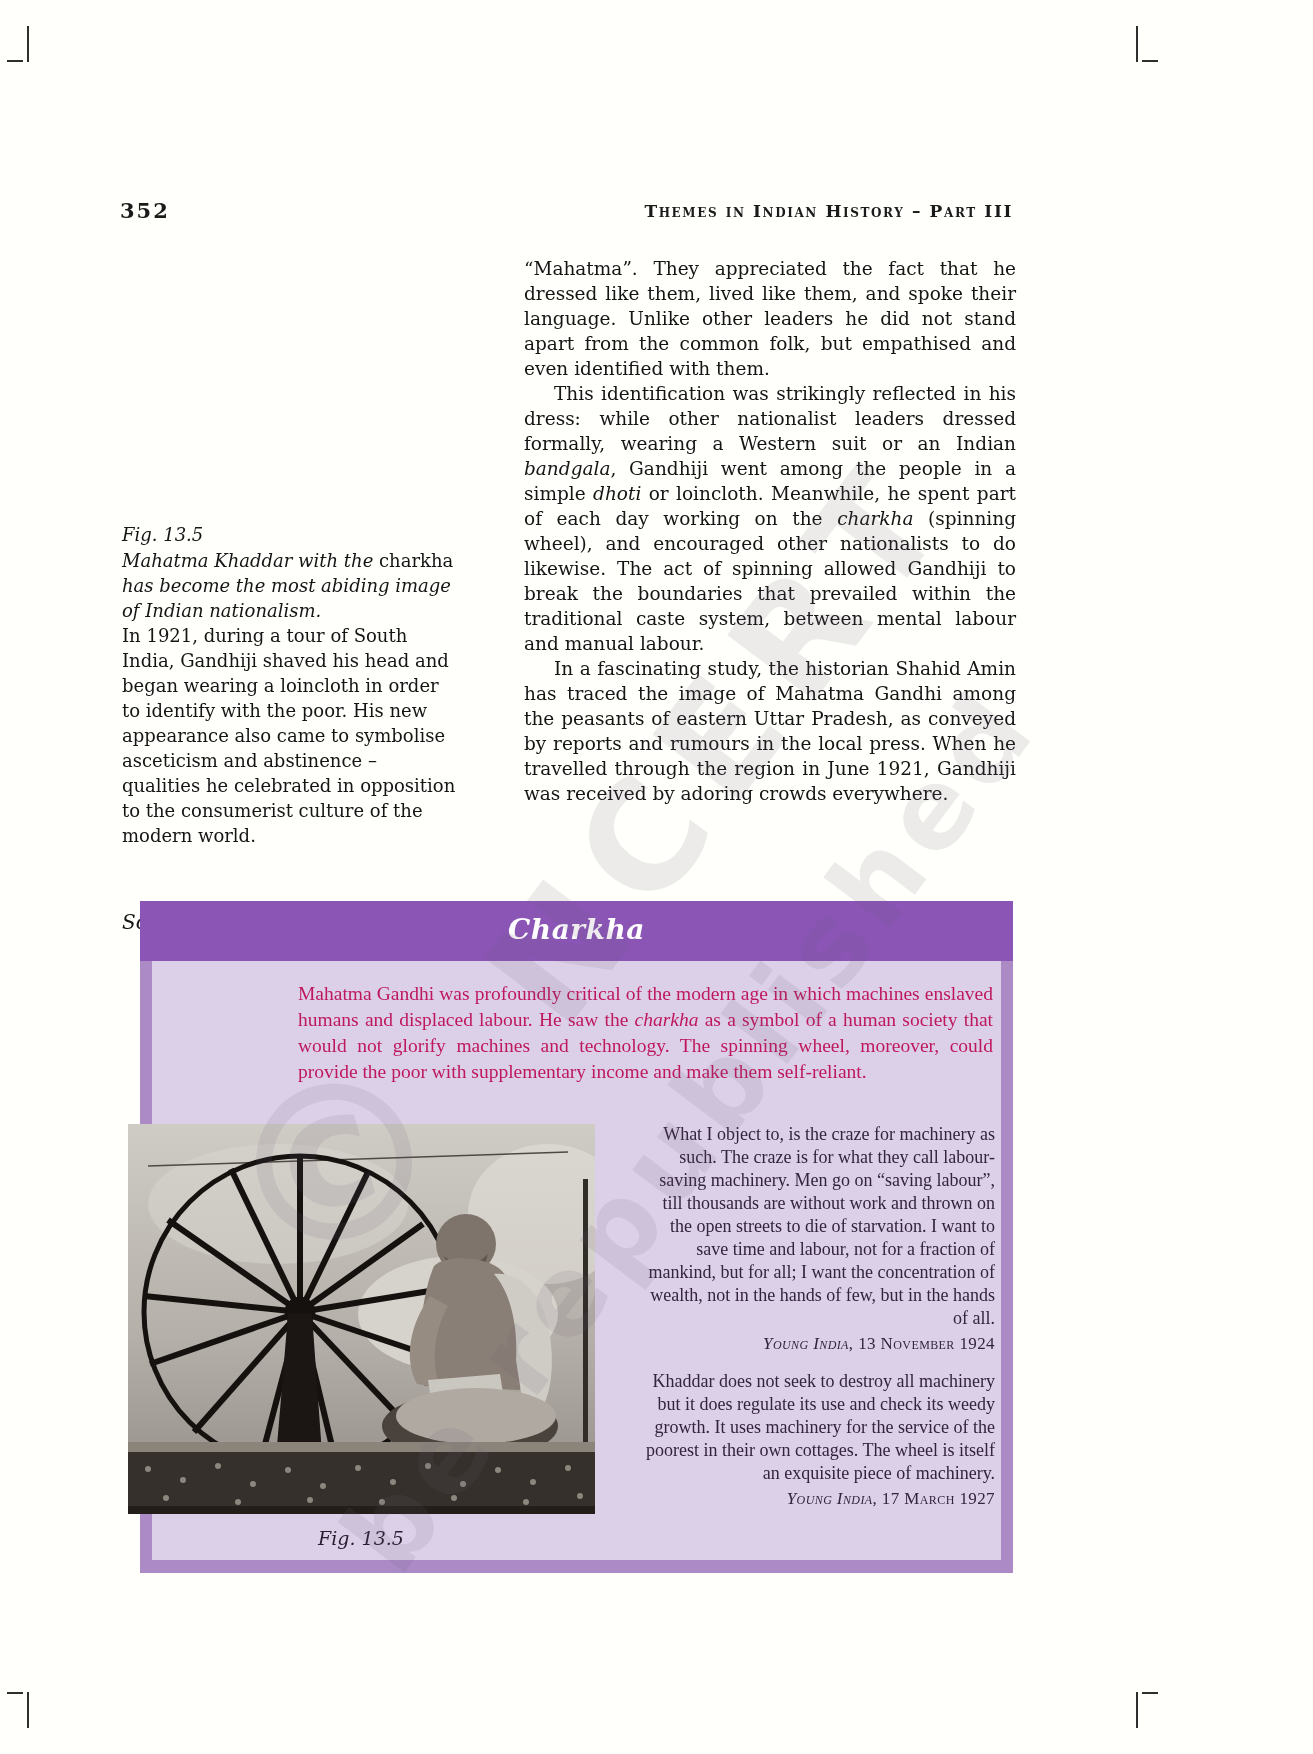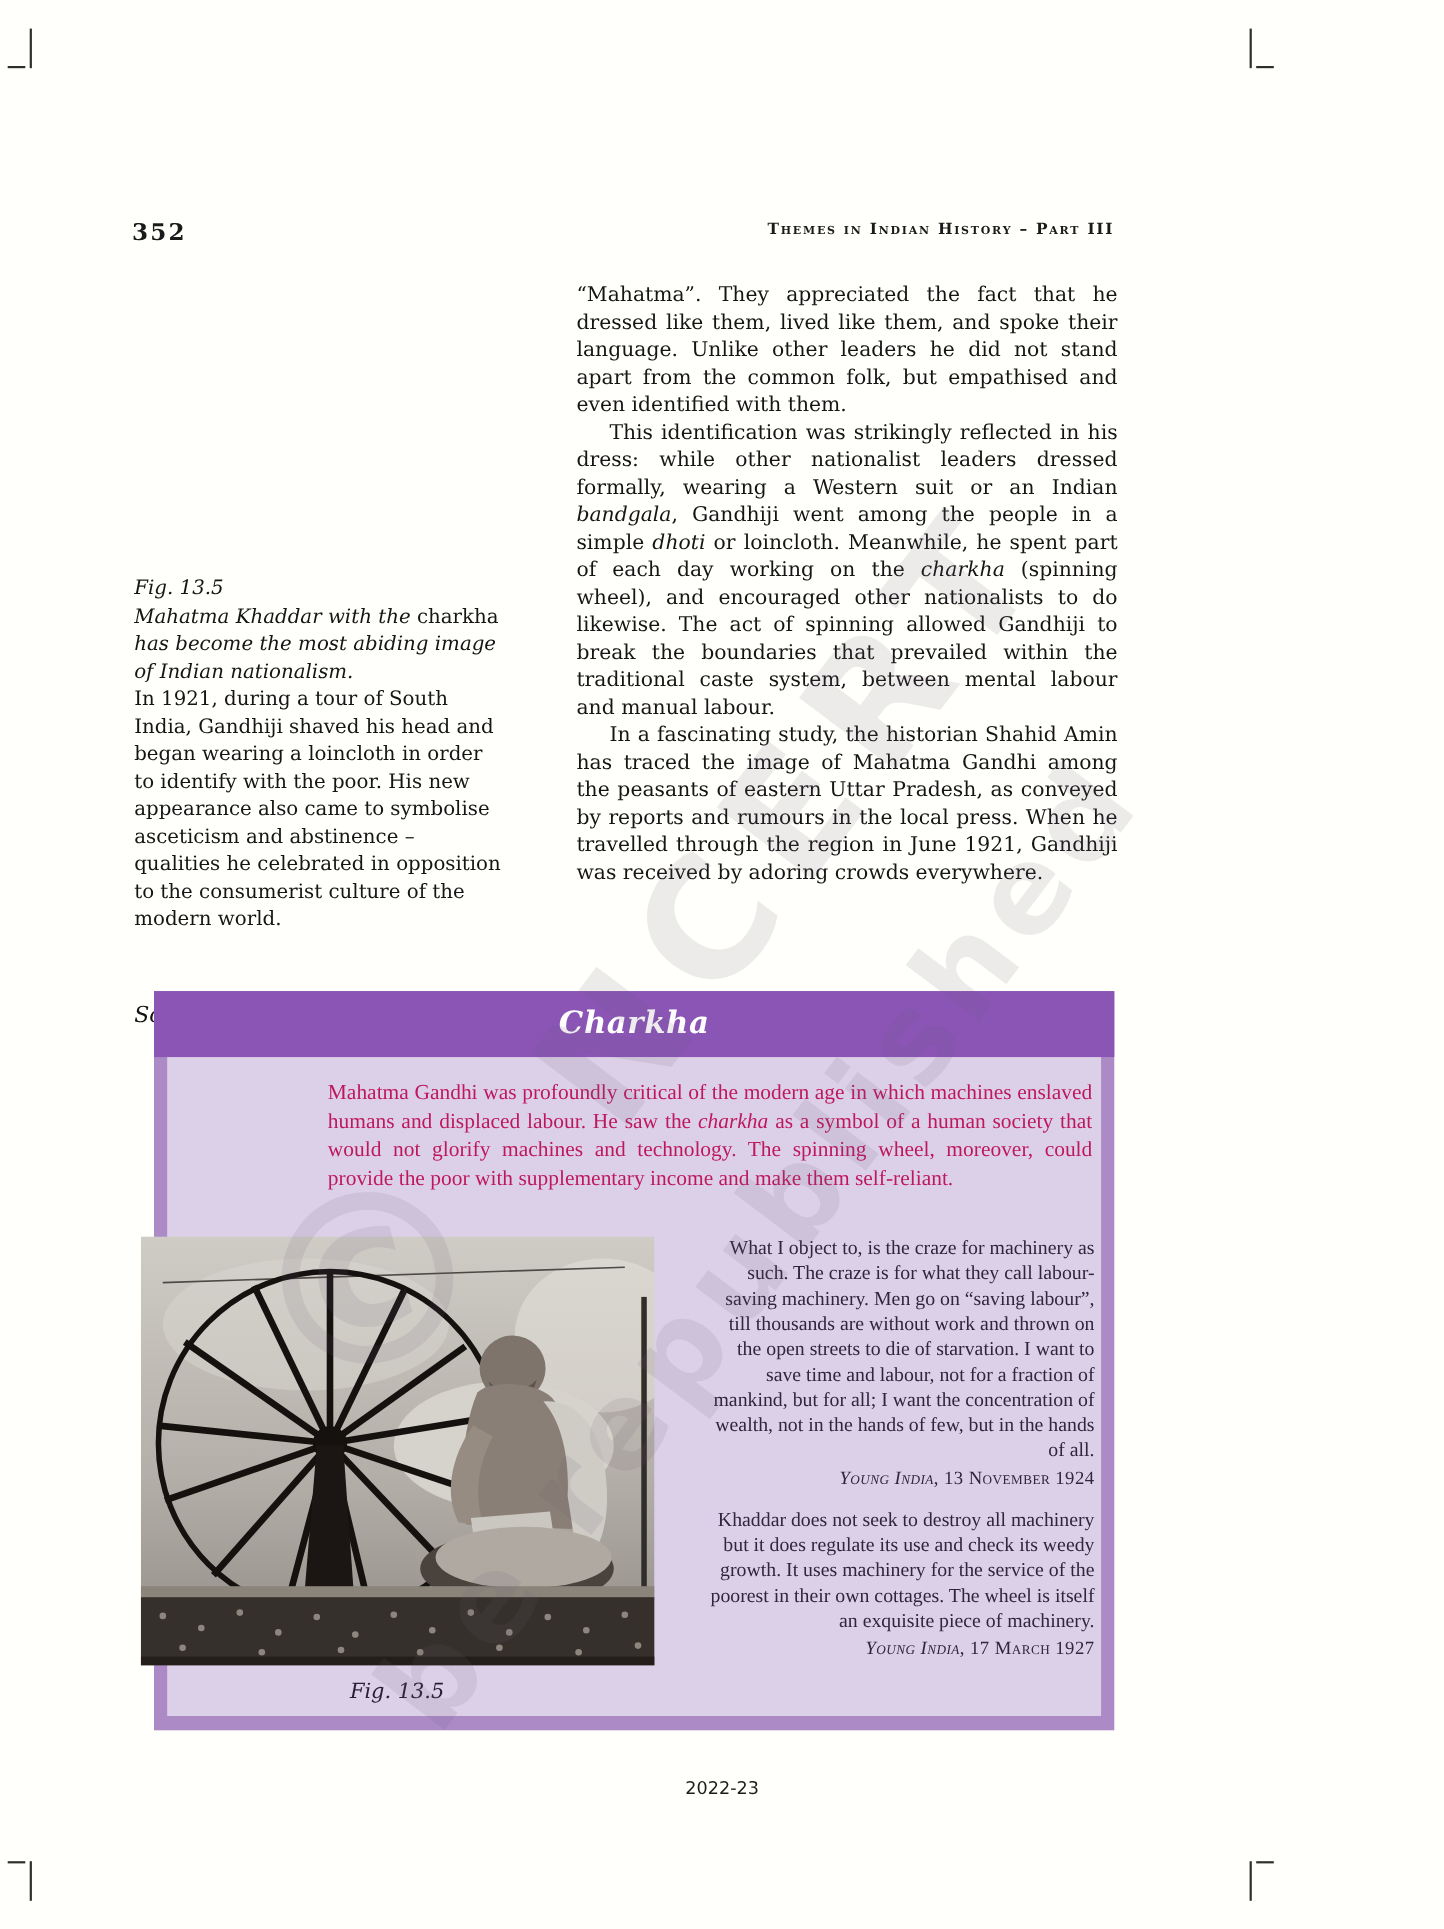--- a/index.html
+++ b/index.html
@@ -15,21 +15,21 @@
   }
   
   .mark{position:absolute;background:#2e2e2e;}
   
   .pagenum{
     position:absolute;left:120px;top:198px;
     font-size:21px;font-weight:bold;letter-spacing:2px;color:#1a1a1a;
   }
   .running-title{
     position:absolute;right:300px;top:201px;
-    font-size:14px;font-weight:bold;letter-spacing:1.6px;
+    font-size:17px;font-weight:bold;letter-spacing:1.6px;
     font-variant:small-caps;color:#1a1a1a;white-space:nowrap;
   }
   
   .fig-caption{position:absolute;left:122px;top:522px;width:338px;
     font-size:18px;line-height:25px;color:#161415;}
   .fig-caption .fig-label{font-style:italic;margin:0 0 1px 0;}
   .fig-caption p{margin:0;}
   .cap-italic{font-style:italic;}
   .cap-italic .roman{font-style:normal;}
   
@@ -204,19 +204,18 @@
     <div class="quote-col">
       <p class="quote">What I object to, is the craze for machinery as such. The craze is for what they call labour-saving machinery. Men go on “saving labour”, till thousands are without work and thrown on the open streets to die of starvation. I want to save time and labour, not for a fraction of mankind, but for all; I want the concentration of wealth, not in the hands of few, but in the hands of all.</p>
       <p class="attribution"><span class="journal">Young India</span><span>, 13 November 1924</span></p>
       <p class="quote q2">Khaddar does not seek to destroy all machinery but it does regulate its use and check its weedy growth. It uses machinery for the service of the poorest in their own cottages. The wheel is itself an exquisite piece of machinery.</p>
       <p class="attribution"><span class="journal">Young India</span><span>, 17 March 1927</span></p>
     </div>
 
     <div class="photo-caption">Fig. 13.5</div>
   </section>
 
-  <div class="footer-year">2022-23</div>
 
   <span class="wm wm-symbol">©</span>
   <span class="wm wm1">NCERT</span>
   <span class="wm wm2">be republished</span>
 
 </div>
 
 </body></html>

